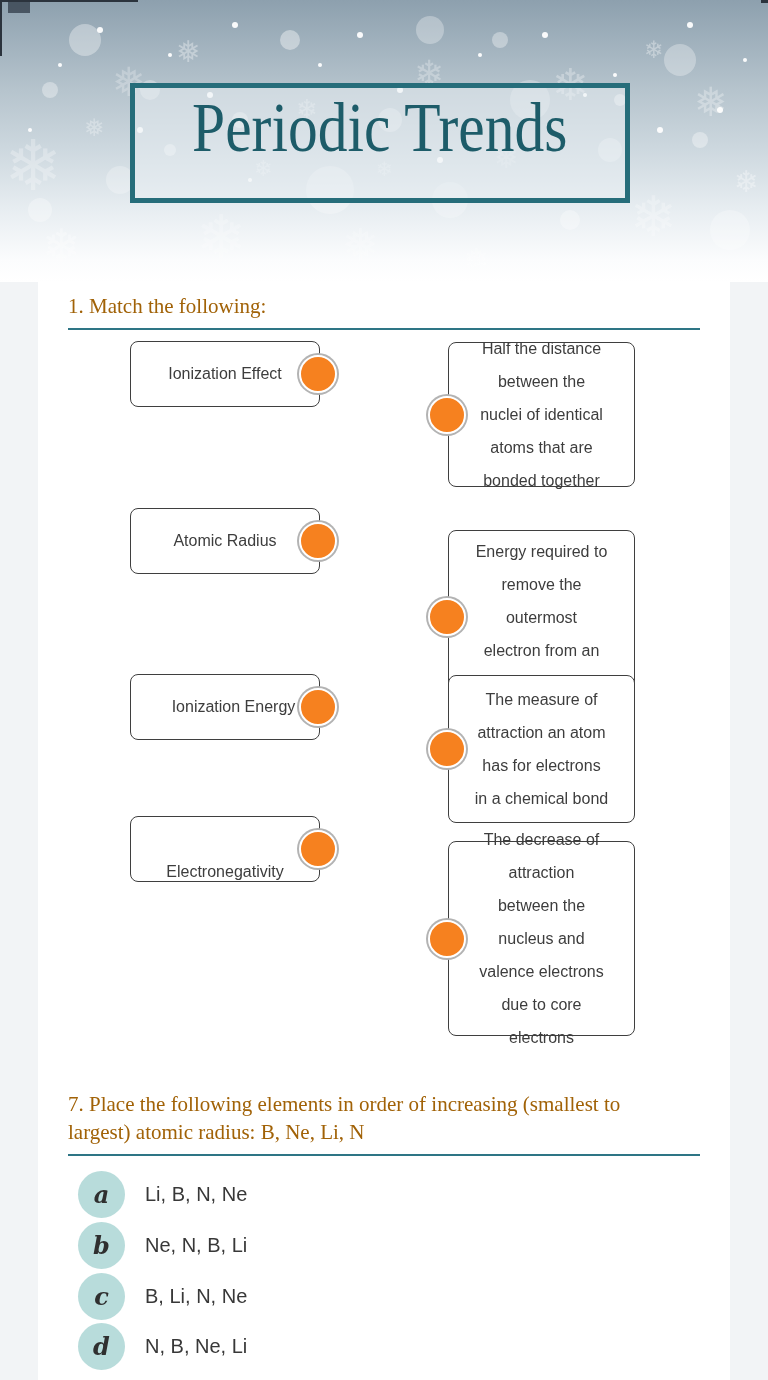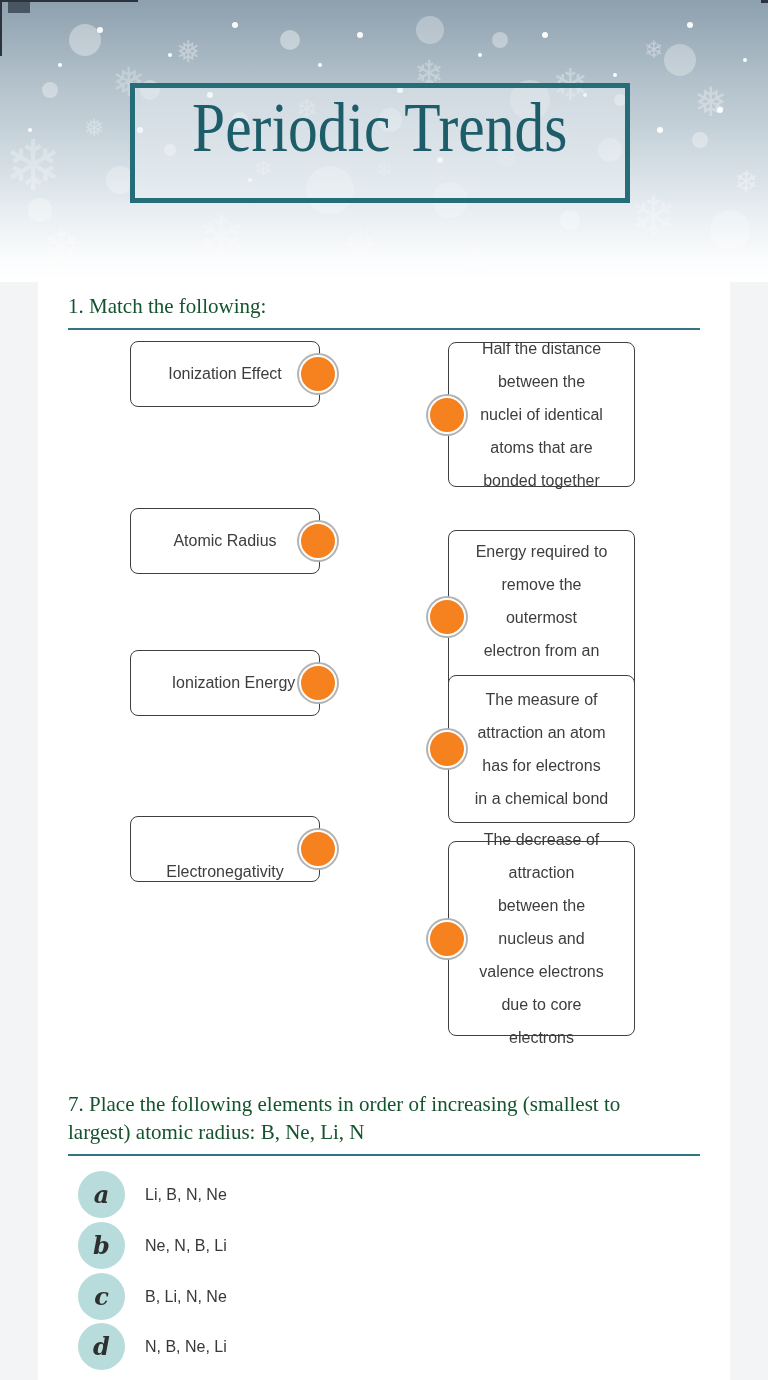--- a/index.html
+++ b/index.html
@@ -30,21 +30,21 @@
     font-size:70px; color:#1d5c69; transform:scaleX(.85); white-space:nowrap;
   }
   
   .card{
     position:absolute; left:38px; top:282px; width:692px; height:1098px;
     background:#ffffff;
   }
   .qheading{
     position:absolute; left:30px; width:644px;
     font-family:"Liberation Serif", serif; font-weight:400;
-    font-size:21px; line-height:28px; color:#14532d; white-space:pre-line;
+    font-size:21px; line-height:28px; color:#a16207; white-space:pre-line;
   }
   .rule{ position:absolute; left:30px; width:632px; height:2px; background:#2e7585; }
   .match-box{
     position:absolute; background:#fff; border:1px solid #3f3f3f; border-radius:8px;
     display:flex; align-items:center; justify-content:center;
     color:#3d3d3d; font-size:16px; text-align:center;
   }
   .term-box{ left:92px; width:190px; height:66px; }
   .def-box{ left:410px; width:187px; line-height:33px; white-space:pre-line; padding:6px 4px; }
   .dot{
@@ -57,21 +57,21 @@
   .option-row{
     position:absolute; left:40px; height:47px; width:600px;
     display:flex; align-items:center; cursor:pointer;
   }
   .option-circle{
     width:47px; height:47px; border-radius:50%; background:#b8dcdb; flex:0 0 47px;
     display:flex; align-items:center; justify-content:center;
     font-family:"DejaVu Serif", serif; font-style:italic; font-weight:600;
     font-size:24px; color:#2f2f2f;
   }
-  .option-label{ margin-left:20px; font-size:16px; color:#383838; }
+  .option-label{ margin-left:20px; font-size:20px; color:#383838; }
 </style>
 </head>
 <body>
 
 <div class="page">
 
   <header class="banner">
     <svg width="768" height="282" viewBox="0 0 768 282">
       <g fill="#ffffff" font-family="DejaVu Sans, sans-serif">
         <text x="4" y="190" font-size="70" opacity="0.28">❄</text>
@@ -156,21 +156,21 @@
       <div class="rule" style="top:46px;"></div>
 
       <div class="match-box term-box" style="top:59px;">
         <span>Ionization Effect</span>
         <span class="dot dot-right"></span>
       </div>
       <div class="match-box term-box" style="top:226px;align-items:center;">
         <span>Atomic Radius</span>
         <span class="dot dot-right"></span>
       </div>
-      <div class="match-box term-box" style="top:368px;padding-left:17px;">
+      <div class="match-box term-box" style="top:392px;padding-left:17px;">
         <span>Ionization Energy</span>
         <span class="dot dot-right"></span>
       </div>
       <div class="match-box term-box" style="top:534px;align-items:flex-end;">
         <span>Electronegativity</span>
         <span class="dot dot-right"></span>
       </div>
 
       <div class="match-box def-box" style="top:60px;height:145px;">
         <span>Half the distance

